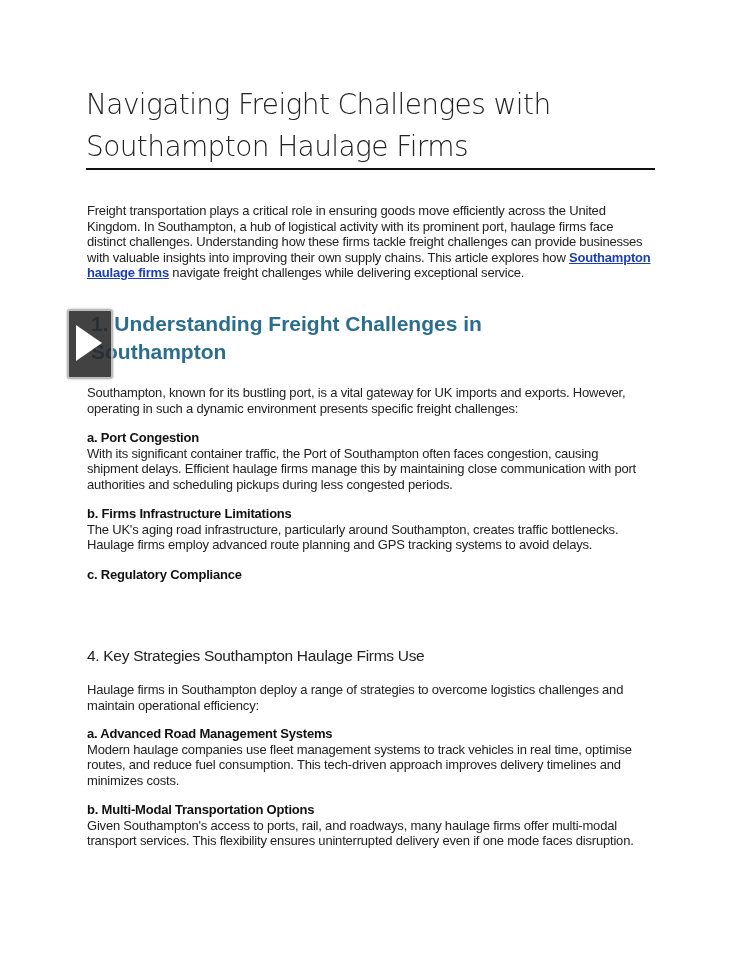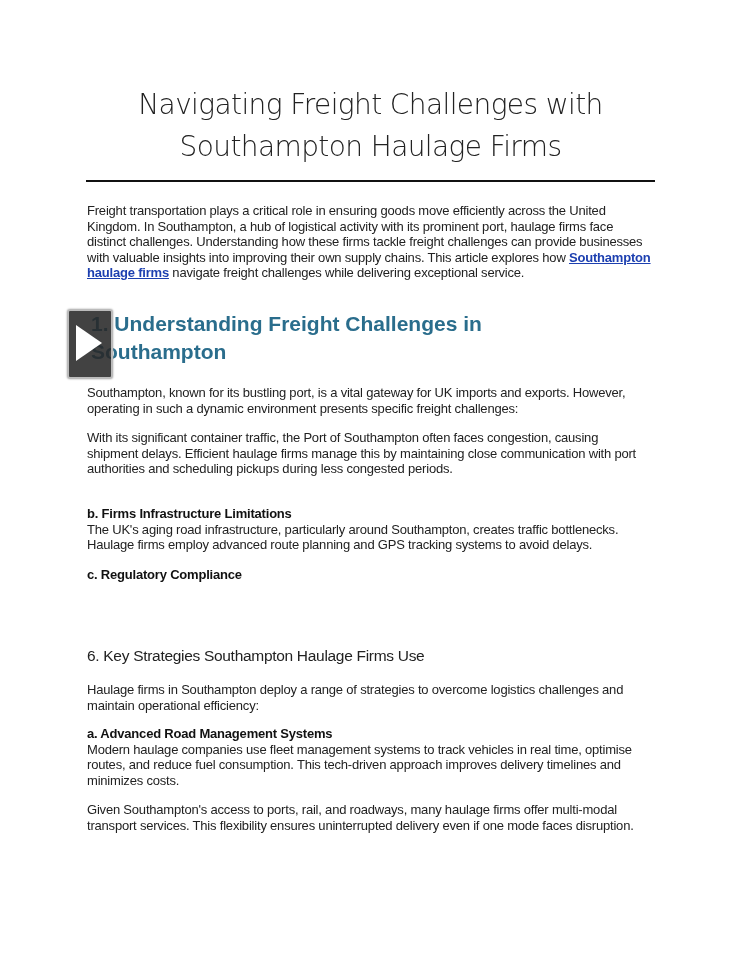--- a/index.html
+++ b/index.html
@@ -1,17 +1,17 @@
 <!DOCTYPE html>
 <html><head>
 <meta charset="utf-8">
 <style>
   html, body { margin: 0; padding: 0; background: #ffffff; }
   body { width: 741px; height: 960px; position: relative; overflow: hidden; font-family: "Liberation Sans", sans-serif; color: #1a1a1a; }
-  .title-block { position: absolute; left: 86px; top: 84px; width: 569px; text-align: center; border-bottom: 2px solid #111; padding-bottom: 12px; }
+  .title-block { position: absolute; left: 86px; top: 84px; width: 569px; text-align: left; border-bottom: 2px solid #111; padding-bottom: 0; }
   .doc-title { font-family: "DejaVu Sans", sans-serif; font-weight: 300; font-size: 28px; line-height: 42px; color: #222; letter-spacing: -0.6px; margin: 0; }
   .body-text { position: absolute; left: 87px; width: 565px; font-size: 13px; line-height: 15.6px; color: #222; letter-spacing: -0.2px; }
   .body-text a { color: #1c3fb0; font-weight: bold; text-decoration: underline; }
   .h1 { position: absolute; left: 91px; top: 310px; width: 470px; font-size: 21px; line-height: 28px; font-weight: bold; color: #2a6d8c; margin: 0; }
   .sub { font-weight: bold; color: #111; }
   .h2 { position: absolute; left: 87px; top: 646px; font-size: 15.5px; line-height: 20px; color: #222; margin: 0; font-weight: normal; letter-spacing: -0.3px; }
   .play-overlay { position: absolute; left: 67px; top: 309px; width: 42px; height: 66px; background: rgba(40,40,40,0.88); border: 2px solid #bbb; border-radius: 3px; box-shadow: 0 0 2px #999; }
   .play-overlay svg { position: absolute; left: 5px; top: 12px; }
 </style>
 </head>
@@ -28,36 +28,38 @@
 
 <div class="play-overlay">
   <svg width="30" height="40" viewBox="0 0 30 40">
     <polygon points="2,2 28,20 2,38" fill="#ffffff"></polygon>
   </svg>
 </div>
 
 <div class="body-text" style="top:385px;">Southampton, known for its bustling port, is a vital gateway for UK imports and exports. However, operating in such a dynamic environment presents specific freight challenges:</div>
 
 <div class="body-text" style="top:430px;">
+  <div class="sub">a. Port Congestion</div>
   <div>With its significant container traffic, the Port of Southampton often faces congestion, causing shipment delays. Efficient haulage firms manage this by maintaining close communication with port authorities and scheduling pickups during less congested periods.</div>
 </div>
 
 <div class="body-text" style="top:506px;">
   <div class="sub">b. Firms Infrastructure Limitations</div>
   <div>The UK's aging road infrastructure, particularly around Southampton, creates traffic bottlenecks. Haulage firms employ advanced route planning and GPS tracking systems to avoid delays.</div>
 </div>
 
 <div class="body-text" style="top:567px;">
   <div class="sub">c. Regulatory Compliance</div>
 </div>
 
-<h3 class="h2">6. Key Strategies Southampton Haulage Firms Use</h3>
+<h3 class="h2">4. Key Strategies Southampton Haulage Firms Use</h3>
 
 <div class="body-text" style="top:682px;">Haulage firms in Southampton deploy a range of strategies to overcome logistics challenges and maintain operational efficiency:</div>
 
 <div class="body-text" style="top:726px;">
   <div class="sub">a. Advanced Road Management Systems</div>
   <div>Modern haulage companies use fleet management systems to track vehicles in real time, optimise routes, and reduce fuel consumption. This tech-driven approach improves delivery timelines and minimizes costs.</div>
 </div>
 
 <div class="body-text" style="top:802px;">
+  <div class="sub">b. Multi-Modal Transportation Options</div>
   <div>Given Southampton's access to ports, rail, and roadways, many haulage firms offer multi-modal transport services. This flexibility ensures uninterrupted delivery even if one mode faces disruption.</div>
 </div>
 
 </body></html>

